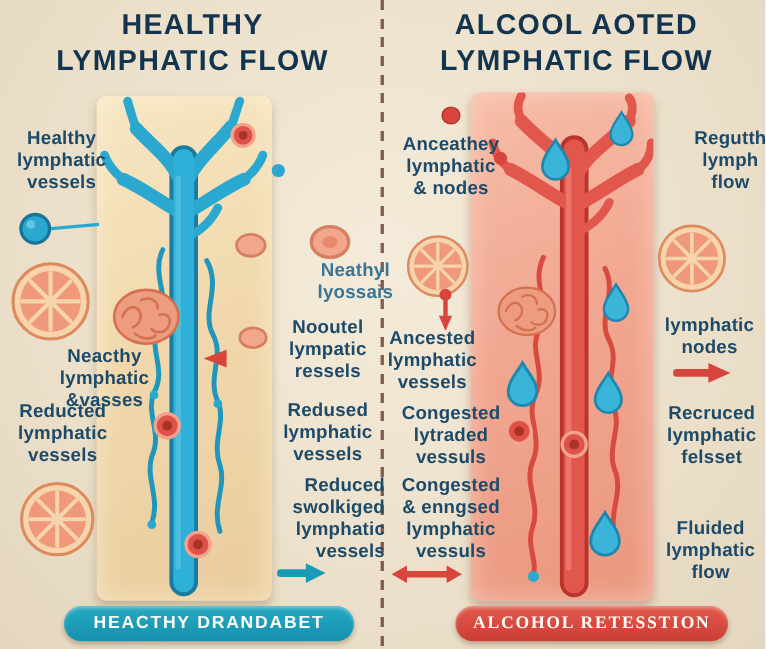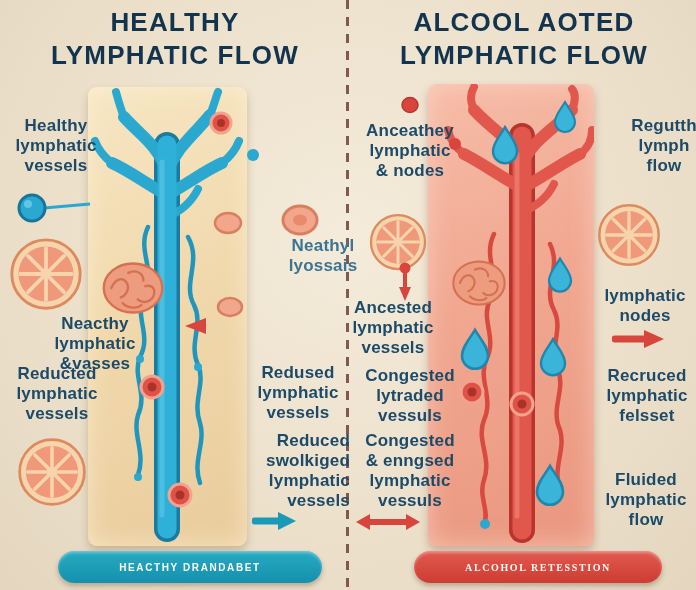--- a/index.html
+++ b/index.html
@@ -15,21 +15,21 @@
   .panel{position:absolute;border-radius:9px;}
   #left-panel{left:88px;top:87px;width:159px;height:459px;
     background:linear-gradient(155deg,#f7e6c3 0%,#f1d9ad 45%,#e9cc9c 100%);
     box-shadow:0 5px 9px rgba(110,80,40,.28), inset 0 0 25px rgba(255,245,220,.6);}
   #right-panel{left:428px;top:84px;width:166px;height:462px;
     background:linear-gradient(155deg,#f6bda8 0%,#f1a791 45%,#ea977f 100%);
     box-shadow:0 5px 9px rgba(130,60,40,.3), inset 0 0 25px rgba(255,225,210,.55);}
   #divider{position:absolute;left:346px;top:0;width:3px;height:590px;
     background:repeating-linear-gradient(to bottom,#6e4038 0 9px,transparent 9px 17px);opacity:.85;}
   .pill{position:absolute;height:32px;border-radius:17px;display:flex;align-items:center;justify-content:center;
-    font-weight:800;font-size:10px;letter-spacing:1.6px;color:#fcfcf6;
+    font-weight:800;font-size:16px;letter-spacing:1.6px;color:#fcfcf6;
     box-shadow:0 3px 5px rgba(80,50,30,.3), inset 0 2px 3px rgba(255,255,255,.35);}
   #banner-left{left:58px;top:551px;width:264px;background:linear-gradient(180deg,#27aac2,#1590ad);}
   #banner-right{left:414px;top:551px;width:248px;background:linear-gradient(180deg,#e25a4e,#cc3c33);font-family:Liberation Serif, serif;}
 </style>
 </head>
 <body>
 
 <div id="canvas">
 
   <div id="divider"></div>
@@ -135,20 +135,23 @@
 vessels</div>
   <div class="lbl" style="left:0px;top:314px;width:112px;padding-left:39px;">Neacthy
 lymphatic
 &amp;vasses</div>
   <div class="lbl" style="left:2px;top:364px;width:110px;">Reducted
 lymphatic
 vessels</div>
 
   <div class="lbl light" style="left:248px;top:236px;width:100px;">Neathyl
 lyossais</div>
+  <div class="lbl" style="left:248px;top:288px;width:100px;">Nooutel
+lympatic
+ressels</div>
   <div class="lbl" style="left:248px;top:363px;width:100px;">Redused
 lymphatic
 vessels</div>
   <div class="lbl" style="left:248px;top:431px;width:102px;text-align:right;">Reduced
 swolkiged
 lymphatic
 vessels</div>
 
   <svg class="abs" style="left:252px;top:510px;" width="46" height="22" viewBox="0 0 46 22">
     <line x1="3" y1="11" x2="28" y2="11" stroke="#1a9ab6" stroke-width="7" stroke-linecap="round"></line>

